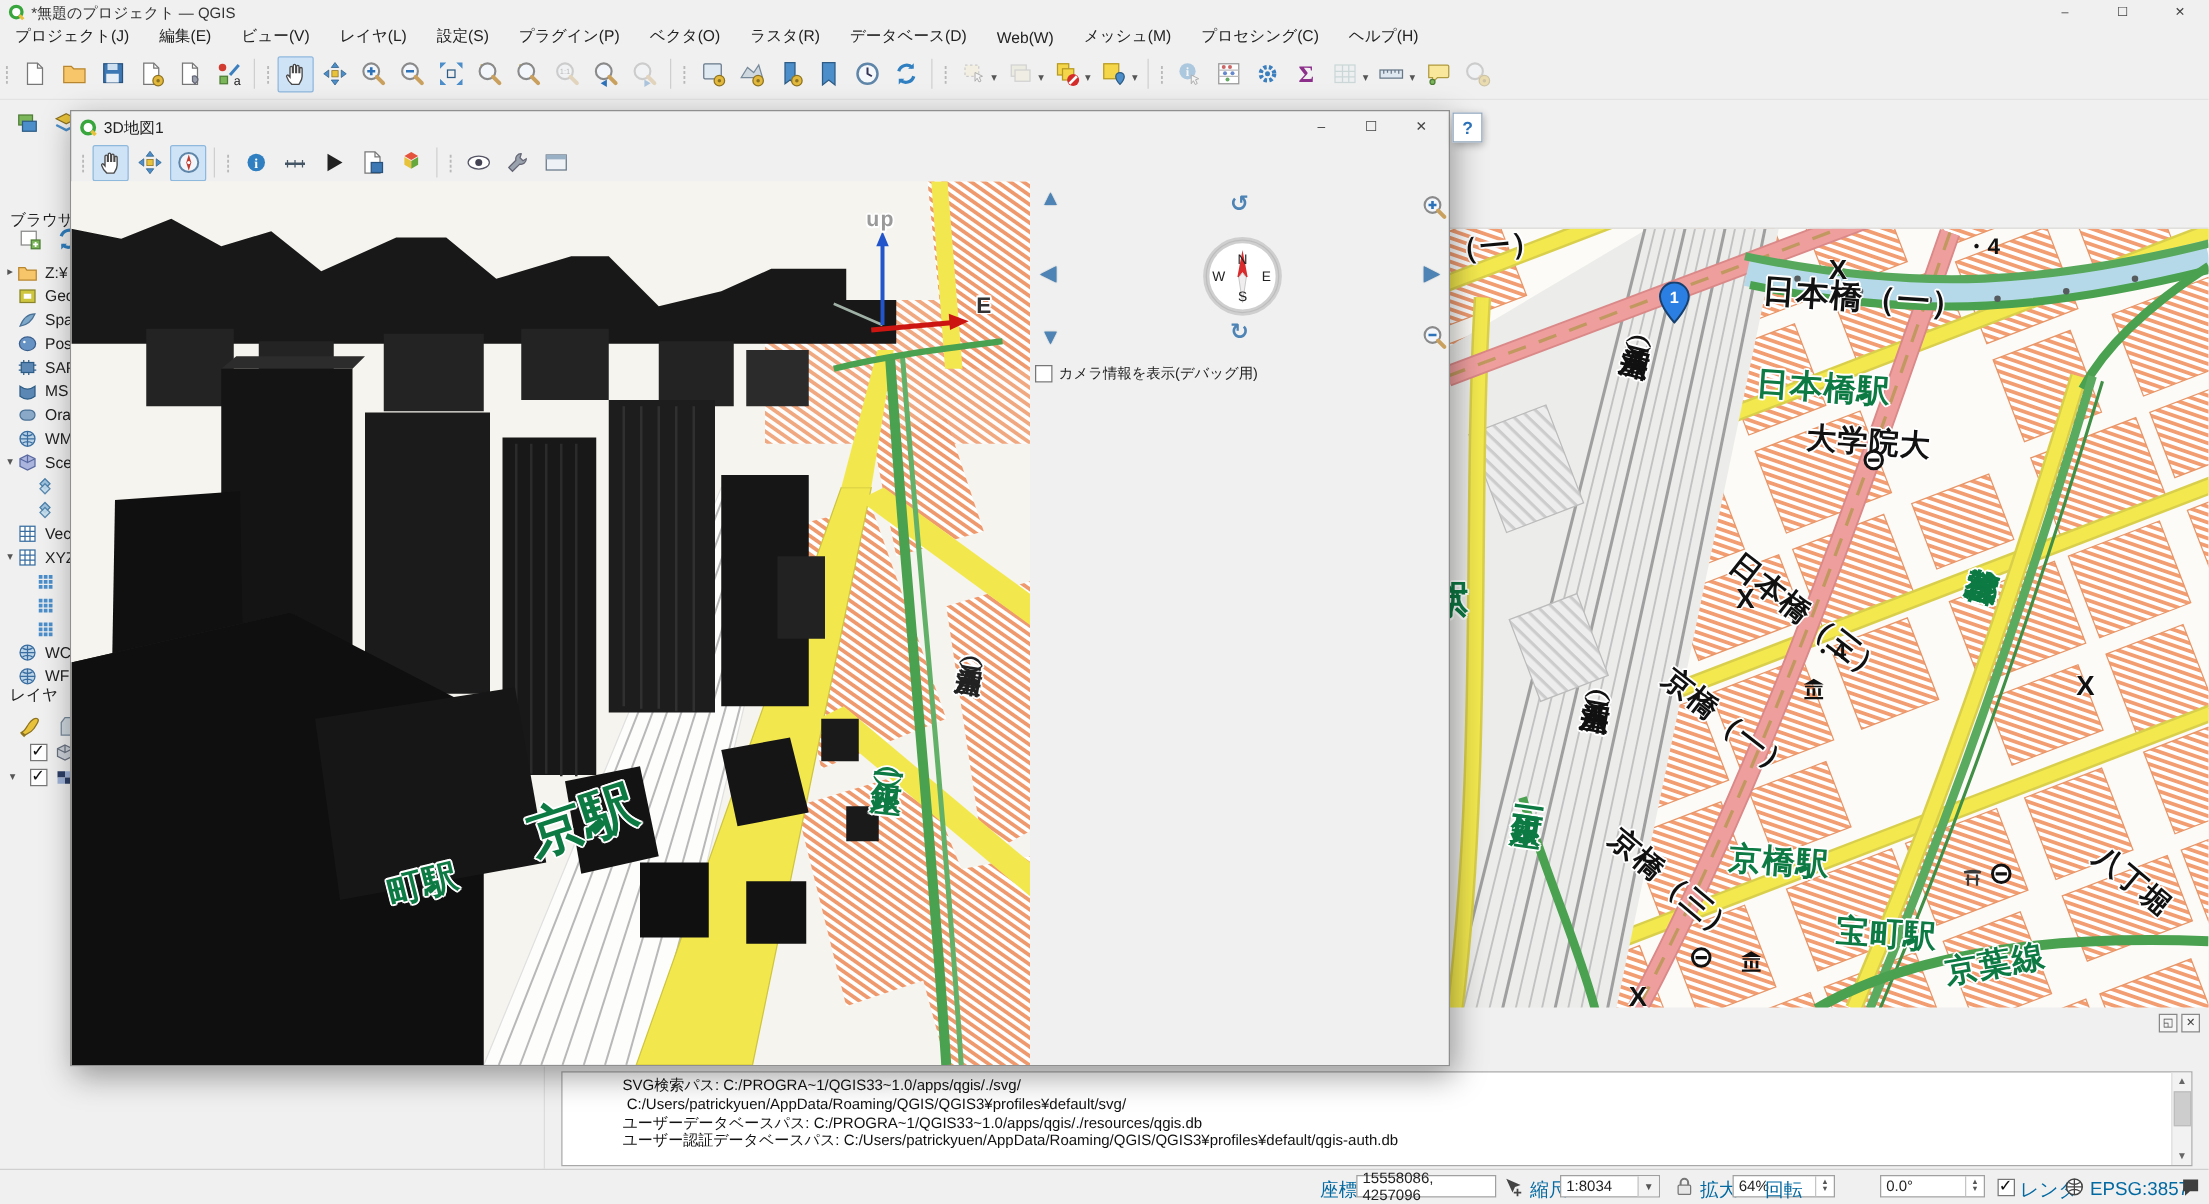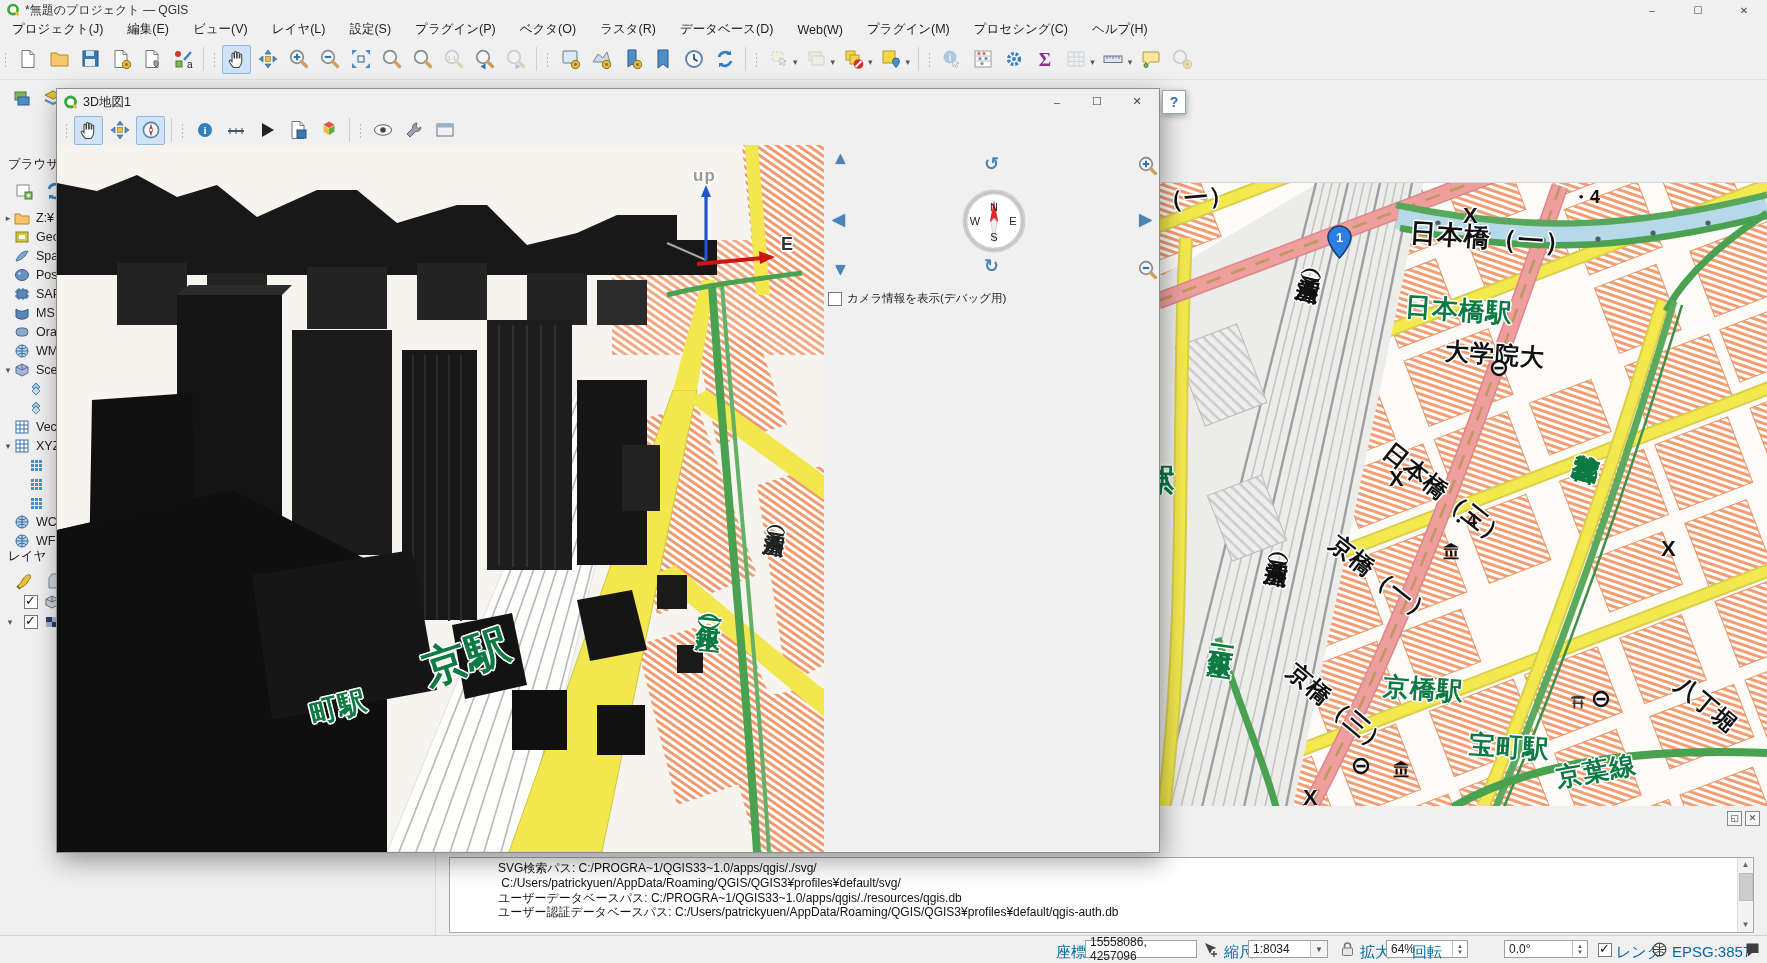--- a/index.html
+++ b/index.html
@@ -95,21 +95,21 @@
     <span class="menu-item">プロジェクト(J)</span>
     <span class="menu-item">編集(E)</span>
     <span class="menu-item">ビュー(V)</span>
     <span class="menu-item">レイヤ(L)</span>
     <span class="menu-item">設定(S)</span>
     <span class="menu-item">プラグイン(P)</span>
     <span class="menu-item">ベクタ(O)</span>
     <span class="menu-item">ラスタ(R)</span>
     <span class="menu-item">データベース(D)</span>
     <span class="menu-item">Web(W)</span>
-    <span class="menu-item">プラグイン(M)</span>
+    <span class="menu-item">メッシュ(M)</span>
     <span class="menu-item">プロセシング(C)</span>
     <span class="menu-item">ヘルプ(H)</span>
   </div>
 <div id="maintoolbar" class="abs">
     <span class="tbgroup">
       <span class="tbi">
         <svg width="22" height="22" viewBox="0 0 22 22">
           <path d="M5 2.5h8l4 4v13H5z" fill="#fff" stroke="#777"></path>
           <path d="M13 2.5v4h4" fill="none" stroke="#777"></path>
         </svg>
@@ -361,21 +361,21 @@
         <svg width="22" height="22" viewBox="0 0 22 22">
           <rect x="4" y="4" width="11" height="8" fill="#7cb65a" stroke="#4e7d36"></rect>
           <rect x="7" y="9" width="11" height="8" fill="#4c8ec9" stroke="#2d5c86"></rect>
         </svg>
       </div><div class="tbi">
         <svg width="22" height="22" viewBox="0 0 22 22">
           <path d="M11 3l8 4-8 4-8-4z" fill="#e8c23a" stroke="#8d7220"></path>
           <path d="M3 12l8 4 8-4" fill="none" stroke="#4c8ec9" stroke-width="2"></path>
         </svg>
       </div></div>
-  <div class="panel-title" style="top:76px;">ブラウザ</div>
+  <div class="panel-title" style="top:88px;">ブラウザ</div>
   <div id="browser-toolbar" style="position:absolute;left:8px;top:96px;display:flex;">
       <span class="tbi">
         <svg width="22" height="22" viewBox="0 0 22 22">
           <rect x="4" y="5" width="12" height="11" fill="#fff" stroke="#888"></rect>
           <rect x="12" y="12" width="7" height="7" fill="#7cb65a" stroke="#4e7d36"></rect>
           <path d="M15.5 13.5v4M13.5 15.5h4" stroke="#fff" stroke-width="1.4"></path>
         </svg>
       </span>
       <span class="tbi">
         <svg width="22" height="22" viewBox="0 0 22 22">

